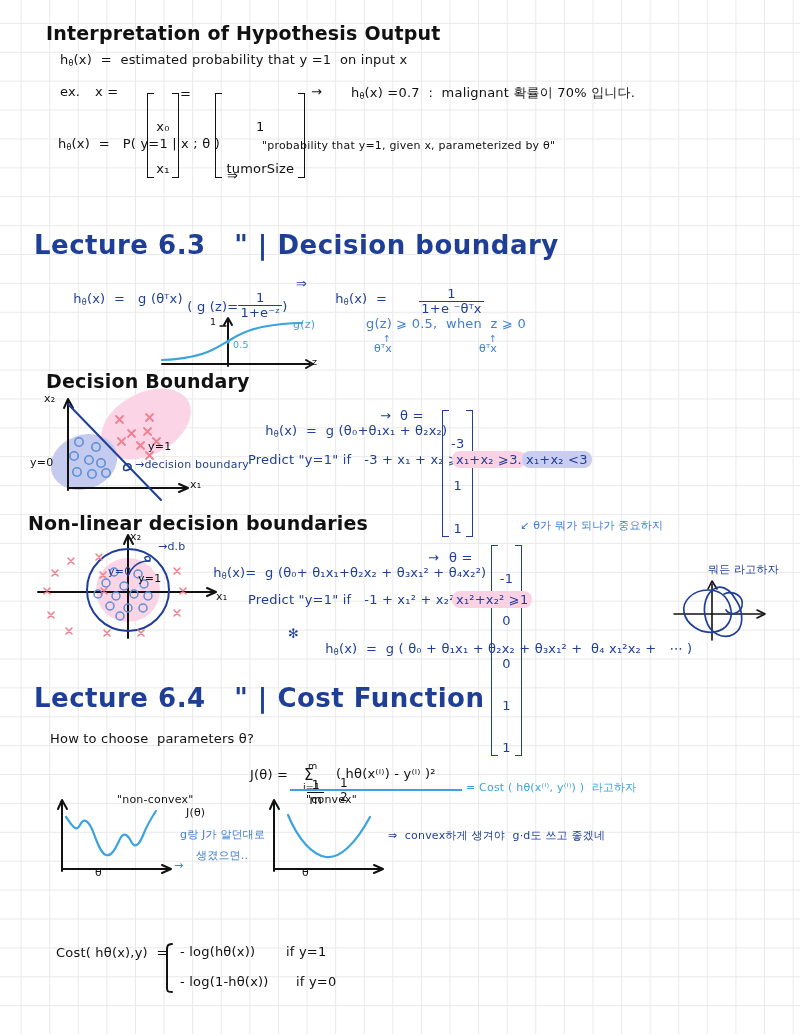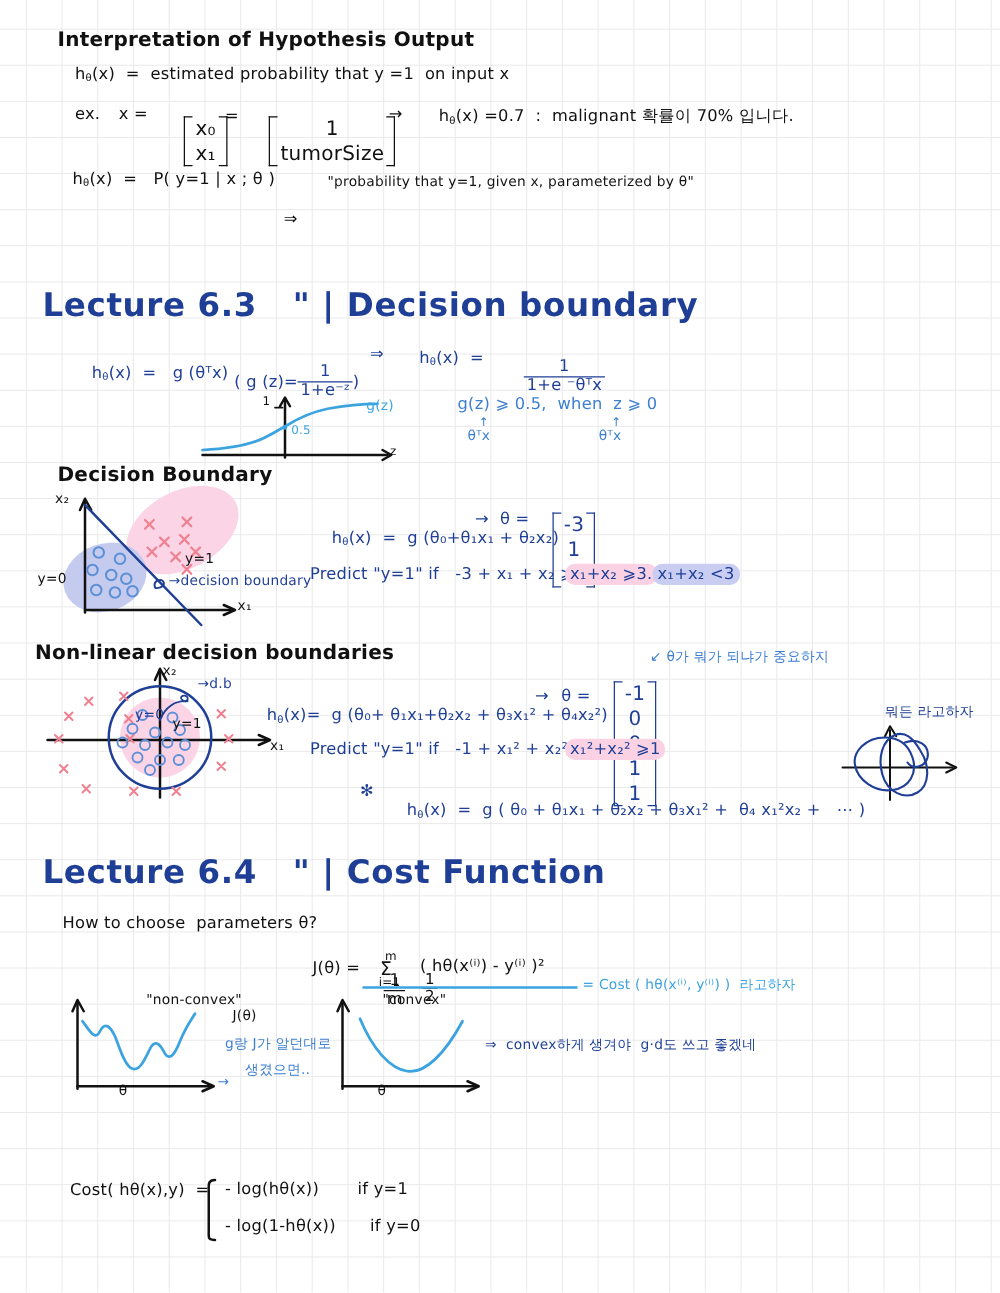--- a/index.html
+++ b/index.html
@@ -34,41 +34,41 @@
   .blue      { color: #1f3f96; }
   .lightblue { color: #3ba3e0; }
   .blueink   { color: #3d7fd1; }
 
   .h-title {
     color: #1f3f96;
     font-size: 26px;
     font-weight: 600;
     letter-spacing: .5px;
   }
-  .sec-head { font-size: 16px; font-weight: 600; }
+  .sec-head { font-size: 19px; font-weight: 600; }
   .txt   { font-size: 13px; }
   .small { font-size: 11px; }
   .tiny  { font-size: 9.5px; }
 
   sub { font-size: .62em; vertical-align: -.25em; }
 
   
   .frac { display: inline-block; text-align: center; vertical-align: -.45em; line-height: 1.05; }
   .frac .num { display: block; border-bottom: 1.2px solid currentColor; padding: 0 2px; }
   .frac .den { display: block; padding: 0 2px; }
 
   
   .mat { display: inline-block; vertical-align: middle; position: relative; padding: 0 9px; line-height: 1.25; text-align: center; }
   .mat::before, .mat::after {
     content: ""; position: absolute; top: 0; bottom: 0; width: 6px;
     border-top: 1.4px solid currentColor; border-bottom: 1.4px solid currentColor;
   }
   .mat::before { left: 0; border-left: 1.4px solid currentColor; }
   .mat::after  { right: 0; border-right: 1.4px solid currentColor; }
-  .mat .r { display: block; font-size: 16px; }
+  .mat .r { display: block; font-size: 13px; margin-top: 26px; }
 
   .hl-pink { background: #fbd2e4; border-radius: 8px; padding: 1px 4px; }
   .hl-blue { background: #c9cdf2; border-radius: 8px; padding: 1px 4px; }
 
   svg { position: absolute; overflow: visible; }
   .stroke-dark  { stroke: #111111; fill: none; stroke-linecap: round; stroke-linejoin: round; }
   .stroke-blue  { stroke: #1f3f96; fill: none; stroke-linecap: round; stroke-linejoin: round; }
   .stroke-lblue { stroke: #3ba3e0; fill: none; stroke-linecap: round; stroke-linejoin: round; }
   .stroke-pink  { stroke: #ef8090; fill: none; stroke-linecap: round; stroke-linejoin: round; }
   .stroke-circ  { stroke: #5b8fd6; fill: none; stroke-linecap: round; }
@@ -103,21 +103,21 @@
 
   <div class="ink h-title" style="left:34px; top:230px;">Lecture 6.3   " | Decision boundary</div>
 
   <div class="ink hand blue txt" style="left:56px; top:276px;">
     <span>h<sub>θ</sub></span><span>(x)  =   g (θᵀx)</span>
   </div>
   <div class="ink hand blue txt" style="left:170px; top:276px;">
     <span>( g (z)=</span><span class="frac"><span class="num">1</span><span class="den">1+e⁻ᶻ</span></span><span>)</span>
   </div>
   <div class="ink hand blue txt" style="left:296px; top:276px;">⇒</div>
-  <div class="ink hand blue txt" style="left:318px; top:264px;">
+  <div class="ink hand blue txt" style="left:318px; top:276px;">
     <span>h<sub>θ</sub></span><span>(x)  =</span>
   </div>
   <div class="ink hand blue txt" style="left:402px; top:272px;">
     <span class="frac"><span class="num">1</span><span class="den">1+e ⁻θᵀx</span></span>
   </div>
 
   <svg width="200" height="60" style="left:160px; top:312px;">
     <path class="stroke-dark" stroke-width="2" d="M2,52 L150,52"></path>
     <path class="stroke-dark" stroke-width="2" d="M146,48 L153,52 L146,56"></path>
     <path class="stroke-dark" stroke-width="2" d="M68,8 L68,54"></path>

